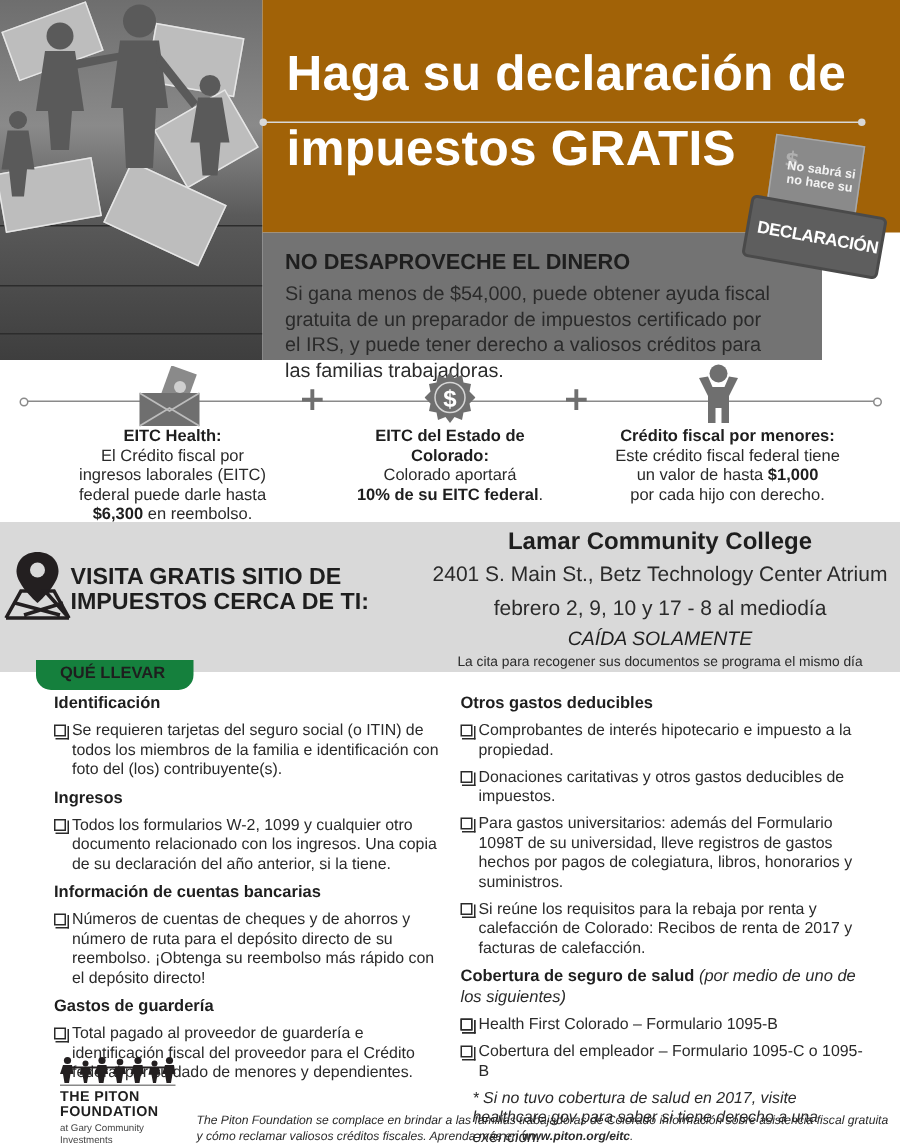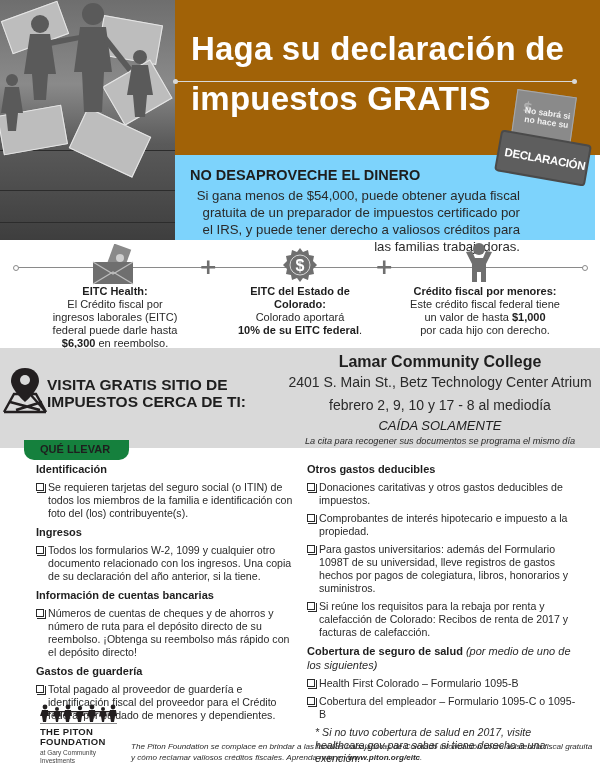--- a/index.html
+++ b/index.html
@@ -13,21 +13,21 @@
   .photo .bill { position: absolute; background: #bdbdbd; border: 1px solid #e6e6e6; }
   .photo svg { position: absolute; left: 0; top: 0; }
   .title-box { position: absolute; left: 175px; top: 0; width: 445px; height: 155px; background: #a16207; }
   .title-line1, .title-line2 { position: absolute; left: 16px; color: #ffffff; font-family: "Liberation Sans", sans-serif; font-weight: bold; font-size: 33px; letter-spacing: 0.2px; }
   .title-line1 { top: 30px; }
   .title-line2 { top: 80px; }
   .title-rule { position: absolute; left: 0; top: 81px; width: 400px; height: 1px; background: #d8d8d8; }
   .title-rule::before, .title-rule::after { content: ""; position: absolute; top: -2px; width: 5px; height: 5px; border-radius: 50%; background: #d8d8d8; }
   .title-rule::before { left: -2px; } .title-rule::after { right: -2px; }
 
-  .intro-box { position: absolute; left: 175px; top: 155px; width: 420px; height: 85px; background: #7dd3fc; text-align: right; }
+  .intro-box { position: absolute; left: 175px; top: 155px; width: 373px; height: 85px; background: #737373; }
   .intro-heading { position: absolute; left: 15px; top: 12px; font-family: "Liberation Sans", sans-serif; font-weight: bold; font-size: 14.5px; color: #1e1e1e; }
   .intro-text { position: absolute; left: 15px; top: 32px; width: 330px; font-family: "Liberation Sans", sans-serif; font-size: 13.2px; line-height: 17px; color: #2a2a2a; }
 
   .badge { position: absolute; left: 485px; top: 85px; width: 110px; height: 110px; }
   .badge .card { position: absolute; left: 28px; top: 8px; width: 60px; height: 60px; background: #8a8a8a; transform: rotate(8deg); border: 1px solid #a8a8a8; }
   .badge .card-text { position: absolute; left: 36px; top: 24px; width: 52px; color: #f2f2f2; font-size: 8.5px; font-weight: bold; text-align: center; transform: rotate(8deg); line-height: 9px; font-family: "Liberation Sans", sans-serif; }
   .badge .pocket { position: absolute; left: 12px; top: 52px; width: 92px; height: 42px; background: #5e5e5e; transform: rotate(10deg); border-radius: 4px; border: 2px solid #4a4a4a; }
   .badge .pocket-text { position: absolute; left: 14px; top: 68px; width: 92px; color: #ffffff; font-size: 11.5px; font-weight: bold; transform: rotate(10deg); text-align: center; font-family: "Liberation Sans", sans-serif; letter-spacing: -0.3px; }
   .badge .dollar { position: absolute; left: 38px; top: 14px; color: #b0b0b0; font-size: 14px; font-weight: bold; transform: rotate(8deg); }
 
@@ -43,21 +43,21 @@
 
   
   .band { position: absolute; left: 0; top: 348px; width: 600px; height: 100px; background: #d9d9d9; }
   .band .pin { position: absolute; left: 2px; top: 18px; }
   .band-title { position: absolute; left: 47px; top: 28px; width: 230px; font-family: "Liberation Sans", sans-serif; font-weight: bold; font-size: 15.5px; line-height: 17px; color: #1e1e1e; }
   .venue { position: absolute; left: 280px; top: 4px; width: 320px; text-align: center; font-family: "Liberation Sans", sans-serif; }
   .venue-name { font-weight: bold; font-size: 16px; line-height: 20px; color: #1e1e1e; }
   .venue-addr { font-size: 14px; line-height: 21px; color: #2a2a2a; font-family: "Liberation Sans Narrow", "Liberation Sans", sans-serif; }
   .venue-dates { font-size: 14px; line-height: 24px; color: #2a2a2a; }
   .venue-drop { font-size: 13px; line-height: 18px; font-weight: normal; font-style: italic; color: #1e1e1e; }
-  .venue-note { font-size: 9.2px; line-height: 12px; color: #2a2a2a; font-style: italic; }
+  .venue-note { font-size: 9.2px; line-height: 12px; color: #2a2a2a; }
 
   .tab { position: absolute; left: 24px; top: 440px; width: 105px; height: 20px; background: #15803d; border-radius: 0 0 10px 10px; }
   .tab-label { position: absolute; left: 16px; top: 3px; font-family: "Liberation Sans", sans-serif; font-weight: bold; font-size: 11px; color: #1e1e1e; }
 
   
   .col { position: absolute; top: 462px; font-family: "Liberation Sans", sans-serif; color: #2a2a2a; }
   .col-left { left: 36px; width: 260px; }
   .col-right { left: 307px; width: 270px; }
   .sec-head { font-weight: bold; font-size: 11px; line-height: 14px; color: #1e1e1e; margin-bottom: 5px; }
   .sec-head i { font-weight: normal; font-style: italic; color: #2a2a2a; }
@@ -201,22 +201,22 @@
 
   <div class="sec-head">Información de cuentas bancarias</div>
   <div class="item"><span class="box"></span><span>Números de cuentas de cheques y de ahorros y número de ruta para el depósito directo de su reembolso. ¡Obtenga su reembolso más rápido con el depósito directo!</span></div>
 
   <div class="sec-head">Gastos de guardería</div>
   <div class="item"><span class="box"></span><span>Total pagado al proveedor de guardería e identificación fiscal del proveedor para el Crédito federal por cuidado de menores y dependientes.</span></div>
 </div>
 
 <div class="col col-right">
   <div class="sec-head">Otros gastos deducibles</div>
+  <div class="item"><span class="box"></span><span>Comprobantes de interés hipotecario e impuesto a la propiedad.</span></div>
   <div class="item"><span class="box"></span><span>Donaciones caritativas y otros gastos deducibles de impuestos.</span></div>
-  <div class="item"><span class="box"></span><span>Comprobantes de interés hipotecario e impuesto a la propiedad.</span></div>
   <div class="item"><span class="box"></span><span>Para gastos universitarios: además del Formulario 1098T de su universidad, lleve registros de gastos hechos por pagos de colegiatura, libros, honorarios y suministros.</span></div>
   <div class="item"><span class="box"></span><span>Si reúne los requisitos para la rebaja por renta y calefacción de Colorado: Recibos de renta de 2017 y facturas de calefacción.</span></div>
 
   <div class="sec-head"><span>Cobertura de seguro de salud</span> <i>(por medio de uno de los siguientes)</i></div>
   <div class="item"><span class="box"></span></div>
   <div class="item"><span class="box"></span><span>Health First Colorado – Formulario 1095-B</span></div>
   <div class="item"><span class="box"></span><span>Cobertura del empleador – Formulario 1095-C o 1095-B</span></div>
 
   <div class="note">* Si no tuvo cobertura de salud en 2017, visite healthcare.gov para saber si tiene derecho a una exención.</div>
 </div>

